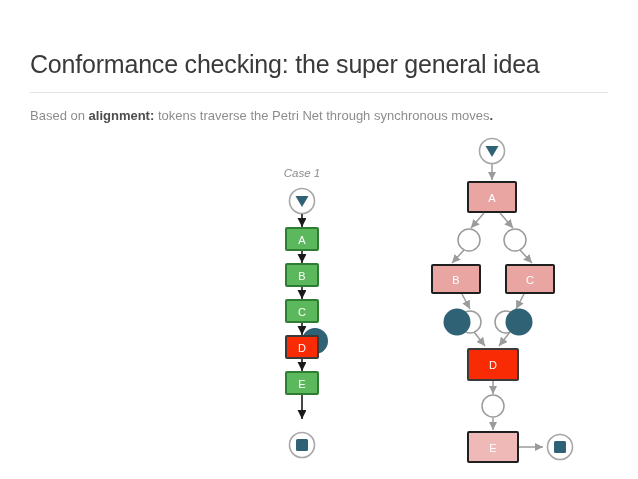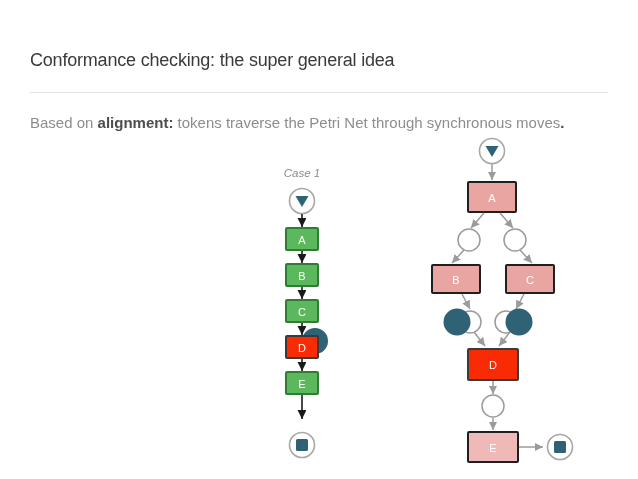--- a/index.html
+++ b/index.html
@@ -14,43 +14,42 @@
     overflow: hidden;
     font-family: "Liberation Sans", sans-serif;
     -webkit-font-smoothing: antialiased;
   }
 
   
   #slide-title {
     position: absolute;
     left: 30px;
     top: 50px;
-    font-size: 18px;
+    font-size: 25px;
     font-weight: 400;
     color: #3a3a3a;
     letter-spacing: -0.2px;
     white-space: nowrap;
   }
   #title-divider {
     position: absolute;
     left: 30px;
     top: 92px;
     width: 578px;
     height: 1px;
     background: #e2e2e2;
   }
   #slide-subtitle {
     position: absolute;
     left: 30px;
     top: 108px;
-    font-size: 15px;
+    font-size: 13px;
     font-weight: 400;
     color: #8d8d8d;
     white-space: nowrap;
-    margin-top: 6px;
   }
   #slide-subtitle .kw {
     font-weight: bold;
     color: #4d4d4d;
   }
   #slide-subtitle .dot {
     font-weight: bold;
     color: #4d4d4d;
   }
 

